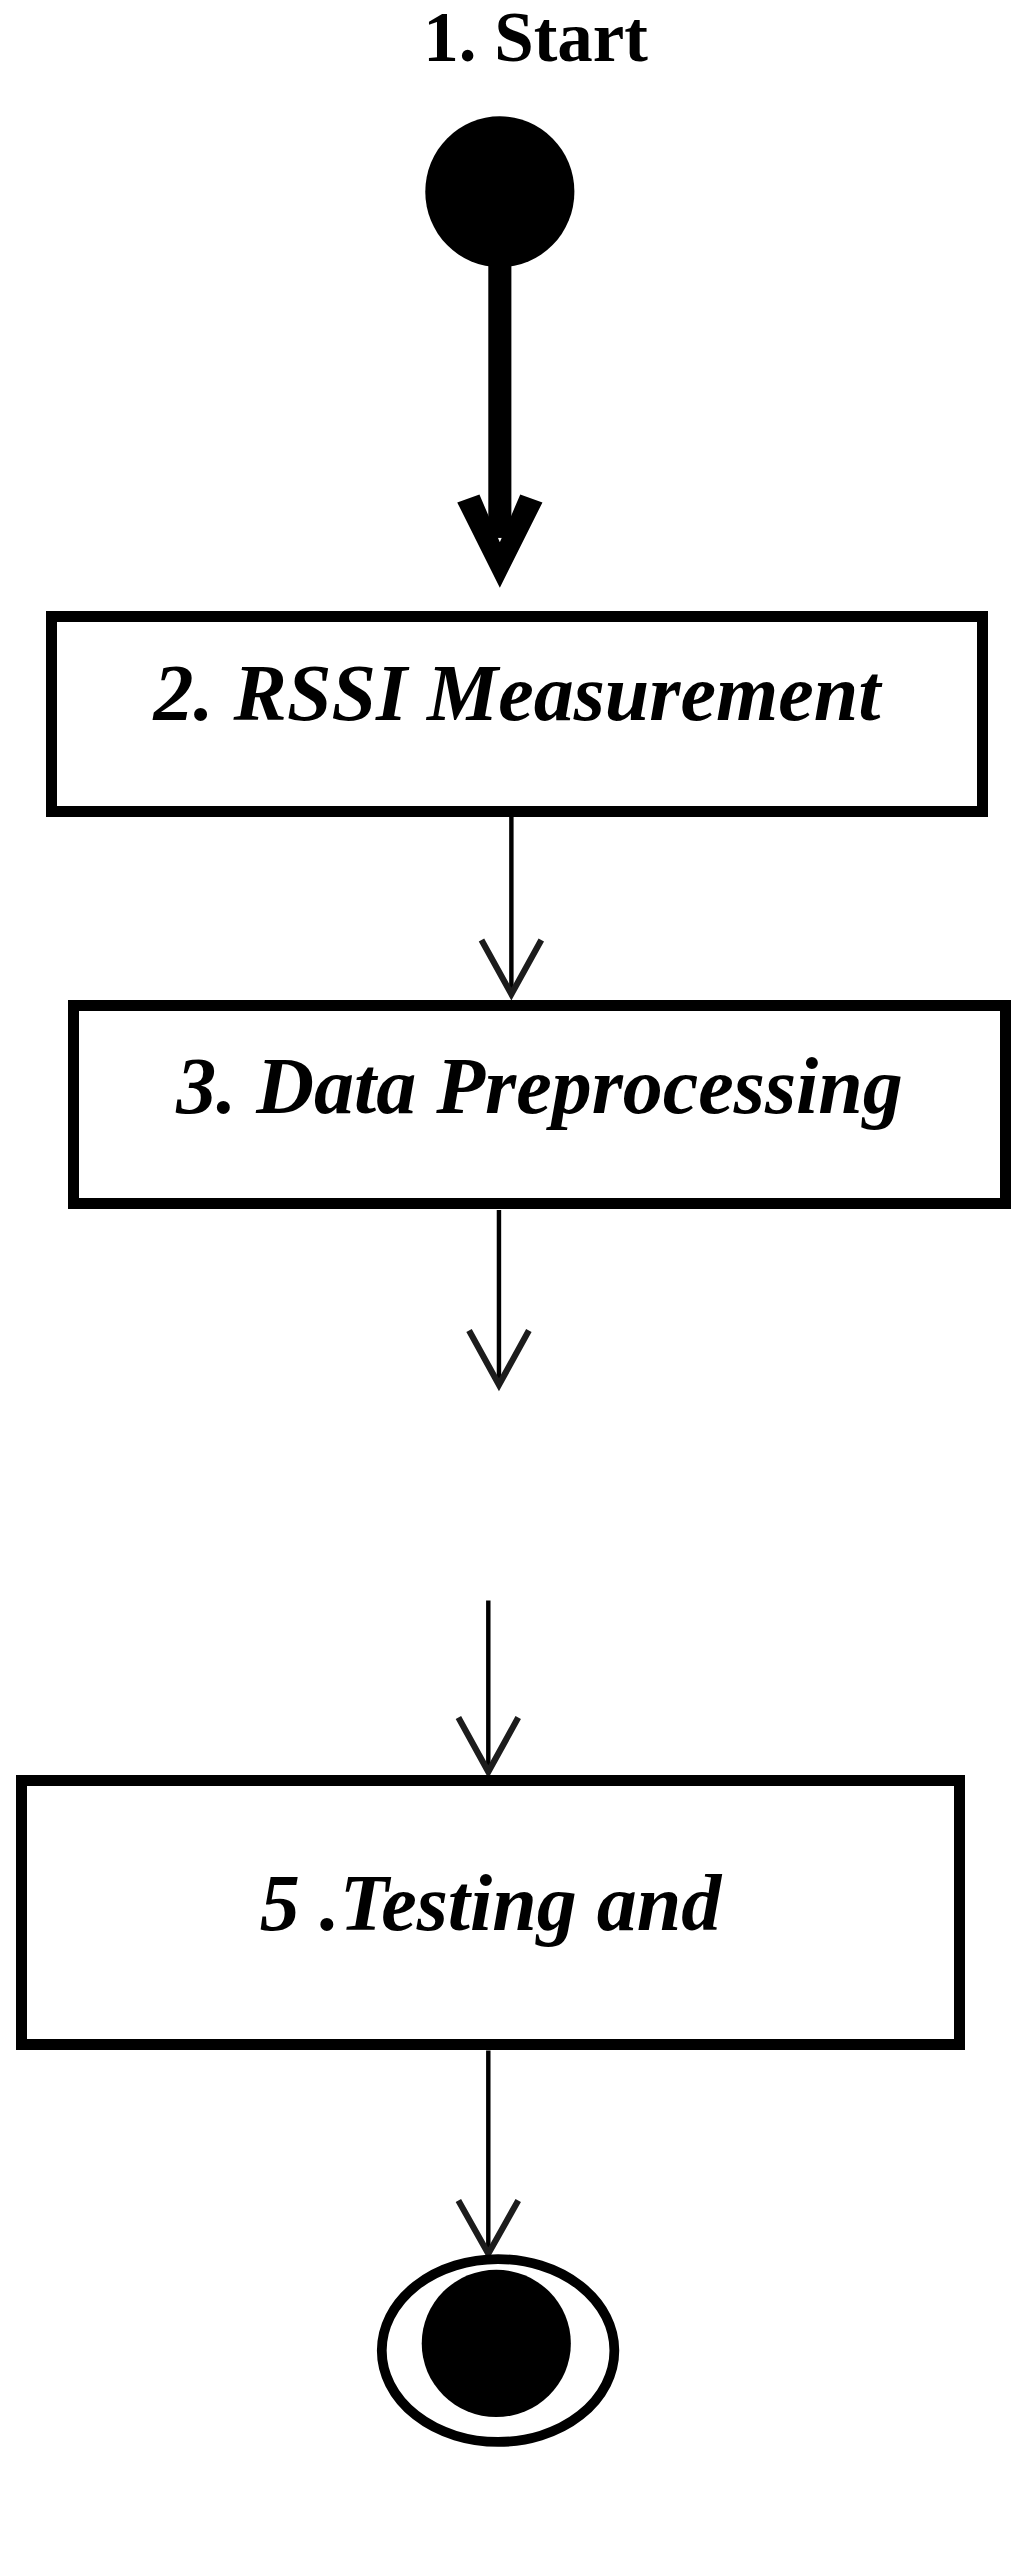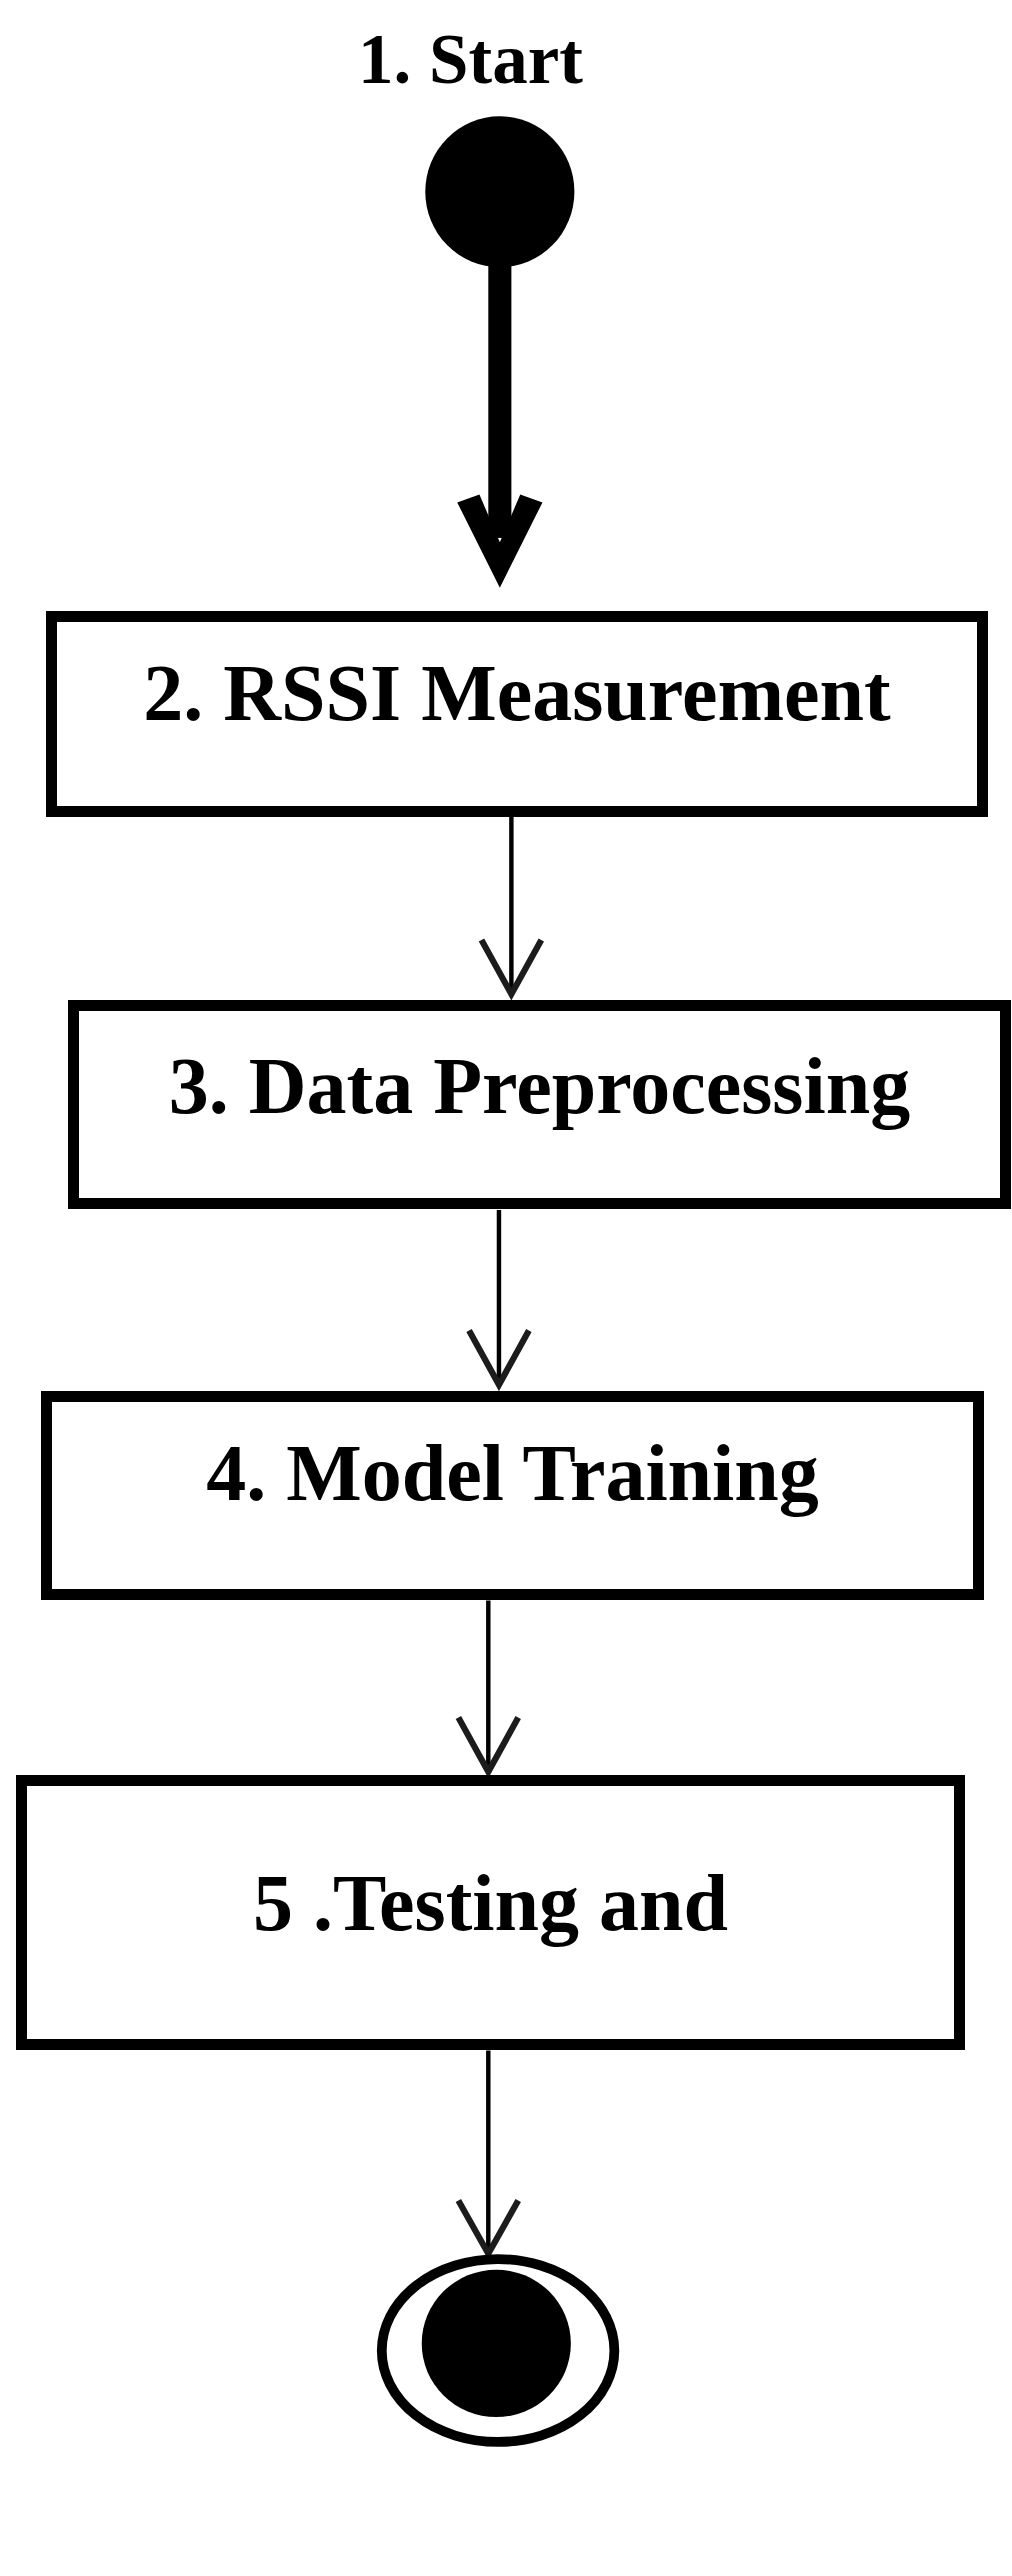--- a/index.html
+++ b/index.html
@@ -54,26 +54,27 @@
     background: #ffffff;
     display: flex;
     flex-direction: column;
     align-items: center;
     justify-content: center;
     text-align: right;
     font-weight: 700;
     font-size: 80px;
     line-height: 1.0;
     white-space: nowrap;
+    font-style: italic;
   }
   .pbox-1 { left: 46px;  top: 611px;  width: 942px; height: 206px; padding-bottom: 43px; }
   .pbox-2 { left: 41px;  top: 1000px; width: 943px; height: 209px; padding-bottom: 37px; margin-left: 27px; }
   .pbox-3 { left: 41px;  top: 1391px; width: 943px; height: 209px; padding-bottom: 46px; }
   .pbox-4 { left: 16px;  top: 1775px; width: 949px; height: 275px; padding-bottom: 19px; line-height: 102px; }
-  .start-label { left: 293px; top: 24px;   width: 355px; }
+  .start-label { left: 293px; top: 2px;   width: 355px; text-align: right; }
   .end-label   { left: 331px; top: 2485px; width: 355px; }
 </style>
 </head>
 <body>
 
 <div class="canvas">
 
   <svg class="overlay" width="1013" height="2576" viewBox="0 0 1141 2902">
 
     <ellipse class="ink" cx="563" cy="216" rx="84" ry="85"></ellipse>
@@ -112,23 +113,20 @@
   <div class="node-label start-label">1. Start</div>
 
   <div class="pbox pbox-1">
     <span>2. RSSI Measurement</span>
   </div>
 
   <div class="pbox pbox-2">
     <span>3. Data Preprocessing</span>
   </div>
 
-  <div class="pbox pbox-3">
-    <span>4. Model Training</span>
-  </div>
 
   <div class="pbox pbox-4">
     <span>5 .Testing and</span>
   </div>
 
 
 </div>
 
 
 </body></html>

